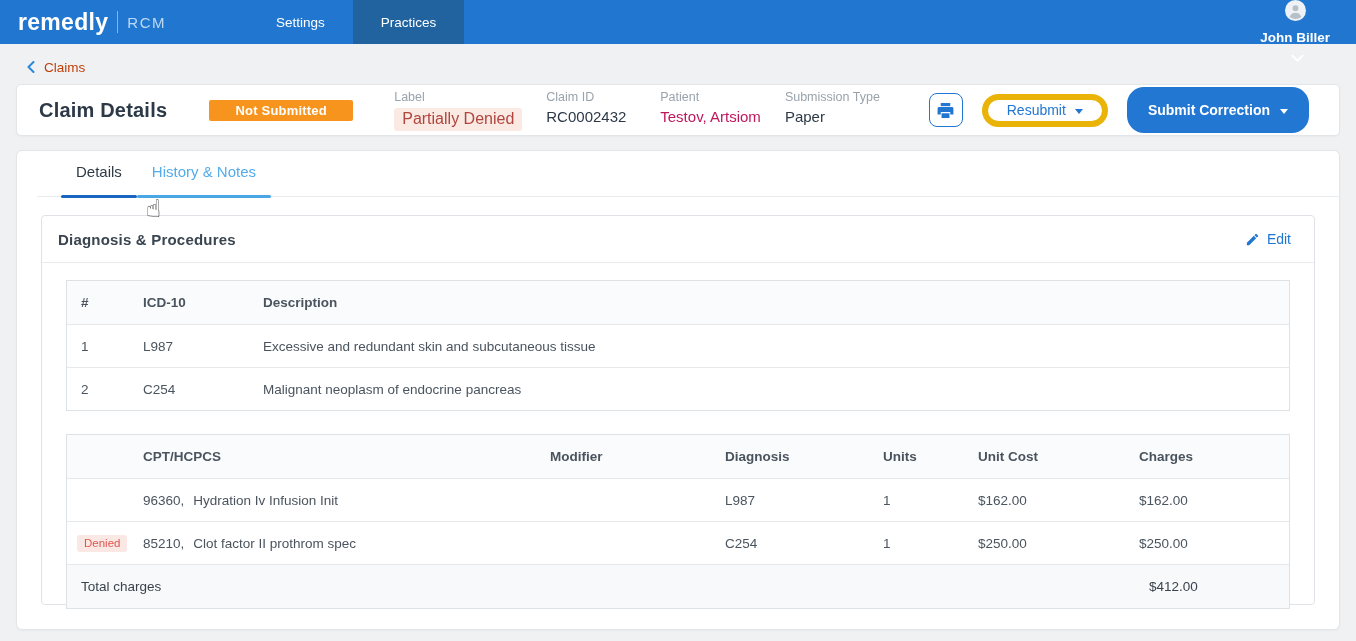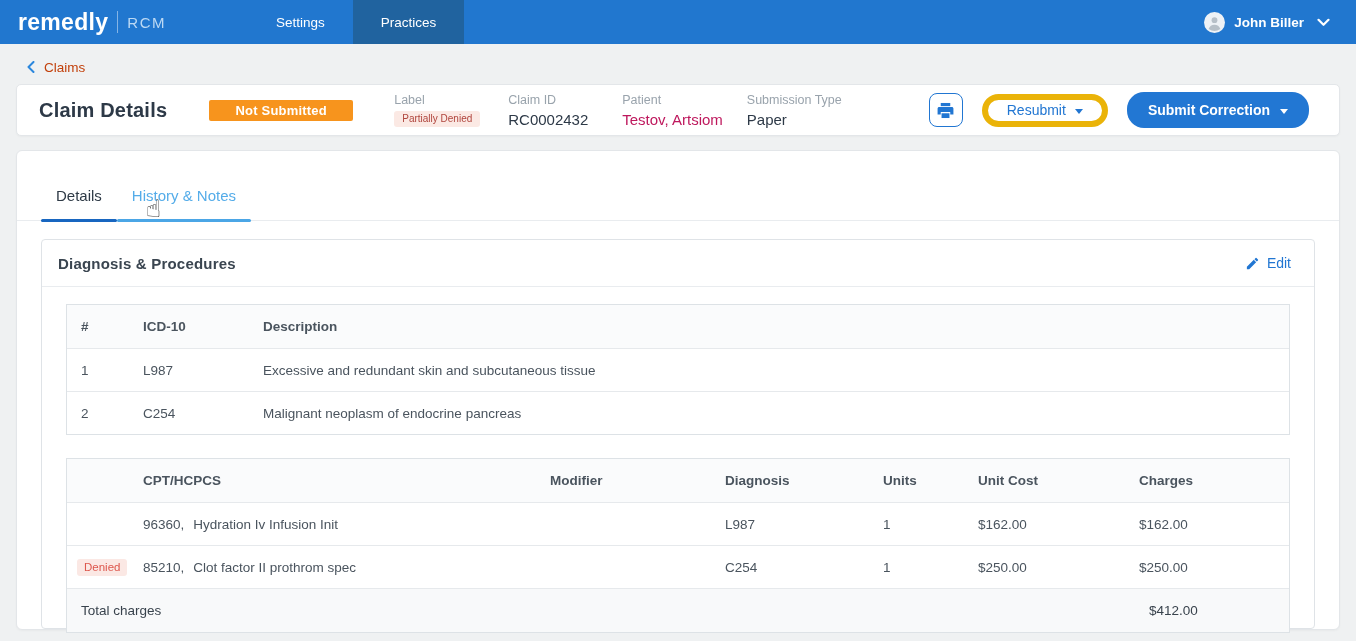--- a/index.html
+++ b/index.html
@@ -20,21 +20,21 @@
   .brand { display:flex; align-items:center; padding:0 24px 0 18px; cursor:pointer; }
   .brand-main { font-size:23px; font-weight:bold; letter-spacing:.3px; }
   .brand-divider { width:1px; height:22px; background:rgba(255,255,255,.45); margin:0 9px; }
   .brand-suffix { font-size:15px; color:#bcd9f4; letter-spacing:1.5px; }
   .nav-items { display:flex; align-items:stretch; margin-left:58px; }
   .nav-item {
     display:flex; align-items:center; padding:0 28px; font-size:13.5px;
     color:#fff; cursor:pointer;
   }
   .nav-item.active { background:#20639f; }
-  .nav-user { margin-left:auto; display:flex; align-items:center; gap:9px; padding-right:26px; cursor:pointer; }
+  .nav-user { margin-left:auto; display:flex; align-items:center; gap:9px; padding-right:26px; cursor:pointer;flex-direction:column; }
   .nav-user-name { font-size:13.5px; font-weight:bold; }
   .nav-user .chev { margin-left:4px; display:flex; }
 
   
   .breadcrumb-row { display:flex; align-items:center; gap:9px; padding:13px 0 0 27px; height:33px; }
   .breadcrumb-link { color:#c2410c; font-size:13.5px; cursor:pointer; display:flex; align-items:center; gap:9px; }
 
   
   .claim-card {
     margin:7px 16px 0 16px; height:52px; background:#fff;
@@ -46,49 +46,49 @@
   .status-badge {
     margin-left:42px; background:#f7941d; color:#fff; font-size:13px; font-weight:bold;
     padding:3px 0; width:144px; text-align:center; border-radius:2px; letter-spacing:.2px;
   }
   .claim-fields { display:flex; gap:24px; margin-left:41px; }
   .field { display:flex; flex-direction:column; gap:4px; min-width:90px; }
   .field-label { font-size:12.5px; color:#99a3ac; }
   .field-value { font-size:15px; color:#2d3947; }
   .field-value.link { color:#be185d; cursor:pointer; }
   .pill-badge {
-    background:#fbe9e4; color:#b0453d; font-size:10px; padding:2px 8px 3px 8px;
+    background:#fbe9e4; color:#b0453d; font-size:16px; padding:2px 8px 3px 8px;
     border-radius:3px; align-self:flex-start;
   }
   .claim-actions { margin-left:auto; display:flex; align-items:center; gap:19px; }
   .icon-btn {
     width:34px; height:34px; border:1.5px solid #2176d2; border-radius:8px; background:#fff;
     display:flex; align-items:center; justify-content:center; cursor:pointer;
   }
   .btn-outline {
     height:33px; border:6px solid #eab308; border-radius:17px; background:#fff;
     color:#2176d2; font-size:14px; padding:0 19px; display:flex; align-items:center; gap:9px;
     cursor:pointer; font-family:inherit;
   }
   .btn-primary {
-    height:36px; border:none; border-radius:17px; background:#2277d3; color:#fff;
+    height:46px; border:none; border-radius:17px; background:#2277d3; color:#fff;
     font-size:14px; font-weight:bold; padding:0 21px; display:flex; align-items:center; gap:10px;
     cursor:pointer; font-family:inherit;
   }
   .caret { width:0; height:0; border-left:4.5px solid transparent; border-right:4.5px solid transparent; border-top:5.5px solid currentColor; margin-top:2px; }
 
   
   .main-card {
     margin:14px 16px 0 16px; height:480px; background:#fff;
     border:1px solid #e3e6e9; border-radius:6px;
     box-shadow:0 1px 2px rgba(40,50,60,.04);
   }
   .tabs-row {
-    display:flex; align-items:flex-end; padding:0 0 0 24px; height:70px;
-    border-bottom:1px solid #e9ecef; position:relative;
+    display:flex; align-items:flex-end; padding:0 0 0 24px; height:46px;
+    border-bottom:1px solid #e9ecef; position:relative;margin-left:20px;
   }
   .tab {
     position:relative; padding:0 15px 16px 15px; font-size:15px; color:#66717d; cursor:pointer;
   }
   .tab.active { color:#2e3a46; }
   .tab.active::after {
     content:""; position:absolute; left:0; right:0; bottom:-2px; height:3px;
     background:#1866c0; border-radius:2px;
   }
   .tab.hover { color:#54ace9; }

